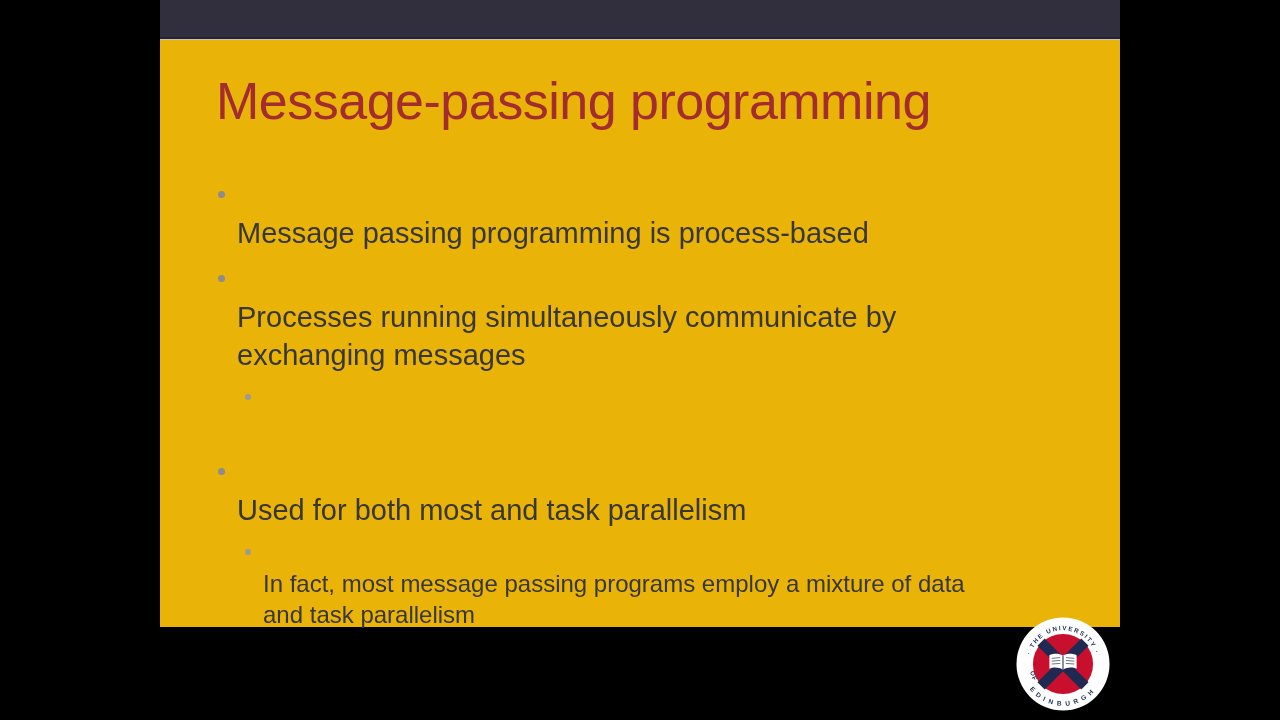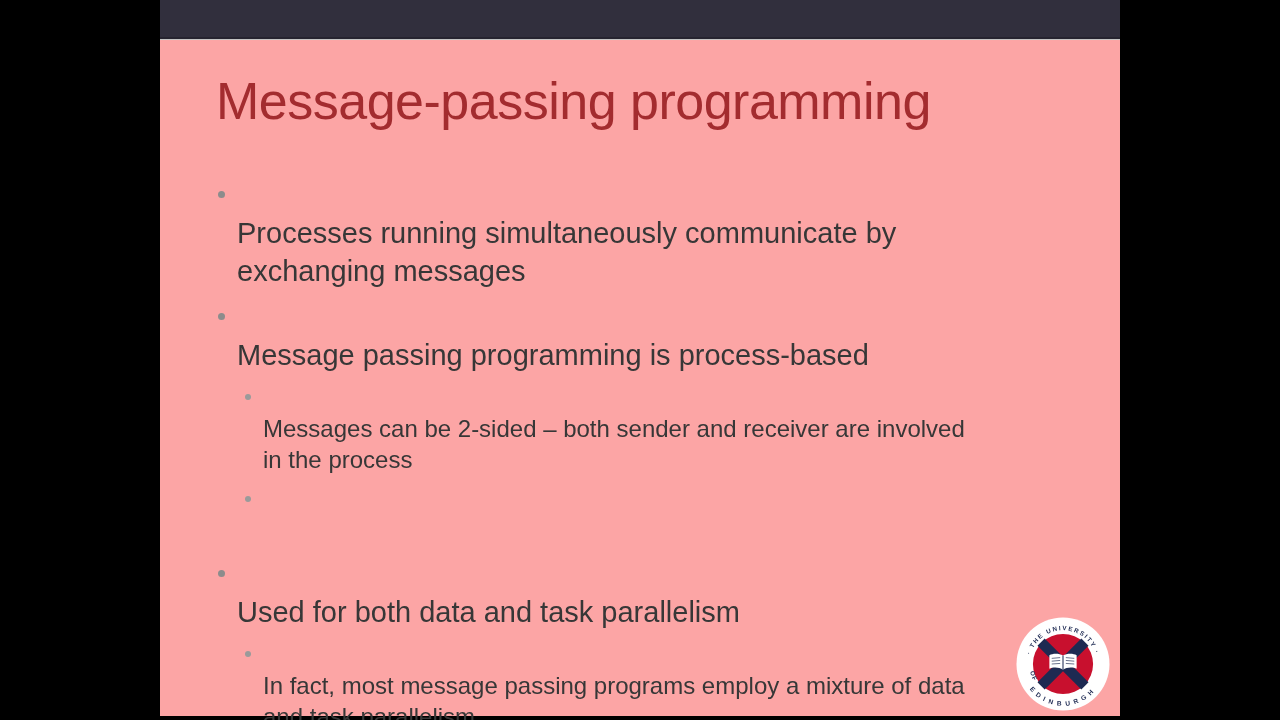--- a/index.html
+++ b/index.html
@@ -1,18 +1,18 @@
 <!DOCTYPE html>
 <html><head>
 <meta charset="utf-8">
 <style>
   html,body{margin:0;padding:0;background:#000;}
   .stage{position:relative;width:1280px;height:720px;background:#000;overflow:hidden;
          font-family:"Liberation Sans",sans-serif;}
-  .slide{position:absolute;left:160px;top:0;width:960px;height:716px;background:#fca5a5;}
+  .slide{position:absolute;left:160px;top:0;width:960px;height:627px;background:#eab308;}
   .top-bar{position:absolute;left:0;top:0;width:960px;height:37px;background:#312f3d;
            border-bottom:2px solid #262430;box-shadow:0 1px 0 #c4c4c4;}
   .slide-title{position:absolute;left:56px;top:70px;width:880px;margin:0;
                font-size:52px;line-height:62px;font-weight:400;color:#a32c2f;
                letter-spacing:-0.5px;white-space:nowrap;}
   .bullet-list{position:absolute;left:57px;top:176px;width:816px;}
   .bullet{position:relative;color:#373737;white-space:pre-line;}
   .bullet.level-1{padding-left:20px;font-size:29px;line-height:38px;margin:0 0 8px 0;}
   .bullet.level-2{padding-left:46px;font-size:24px;line-height:31px;margin:0 0 9px 0;}
   .bullet .dot{position:absolute;border-radius:50%;background:#8c8c8c;}
@@ -34,35 +34,31 @@
 
 <div class="stage">
   <div class="slide">
 
     <div class="top-bar"></div>
 
     <h1 class="slide-title">Message-passing programming</h1>
 
     <div class="bullet-list">
       <div class="bullet level-1">
+        <span class="dot"></span><span>Message passing programming is process-based</span>
+      </div>
+      <div class="bullet level-1">
         <span class="dot"></span><span>Processes running simultaneously communicate by
 exchanging messages</span>
-      </div>
-      <div class="bullet level-1">
-        <span class="dot"></span><span>Message passing programming is process-based</span>
-      </div>
-      <div class="bullet level-2">
-        <span class="dot"></span><span>Messages can be 2-sided – both sender and receiver are involved
-in the process</span>
       </div>
       <div class="bullet level-2">
         <span class="dot"></span>
       </div>
       <div class="bullet level-1">
-        <span class="dot"></span><span>Used for both data and task parallelism</span>
+        <span class="dot"></span><span>Used for both most and task parallelism</span>
       </div>
       <div class="bullet level-2">
         <span class="dot"></span><span>In fact, most message passing programs employ a mixture of data
 and task parallelism</span>
       </div>
     </div>
 
 
     <svg class="crest" viewBox="0 0 100 100">
       <defs>

